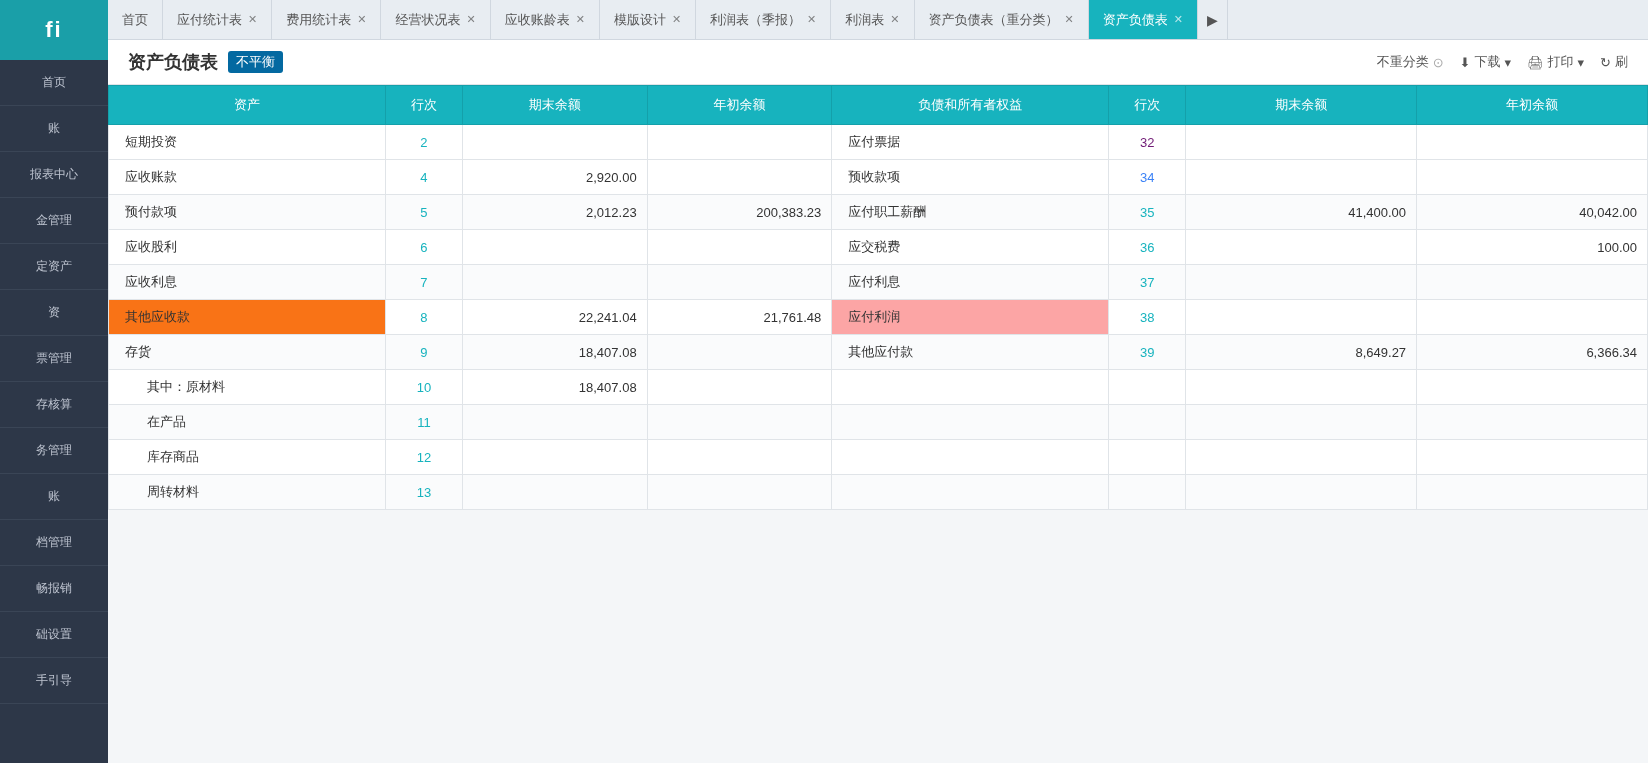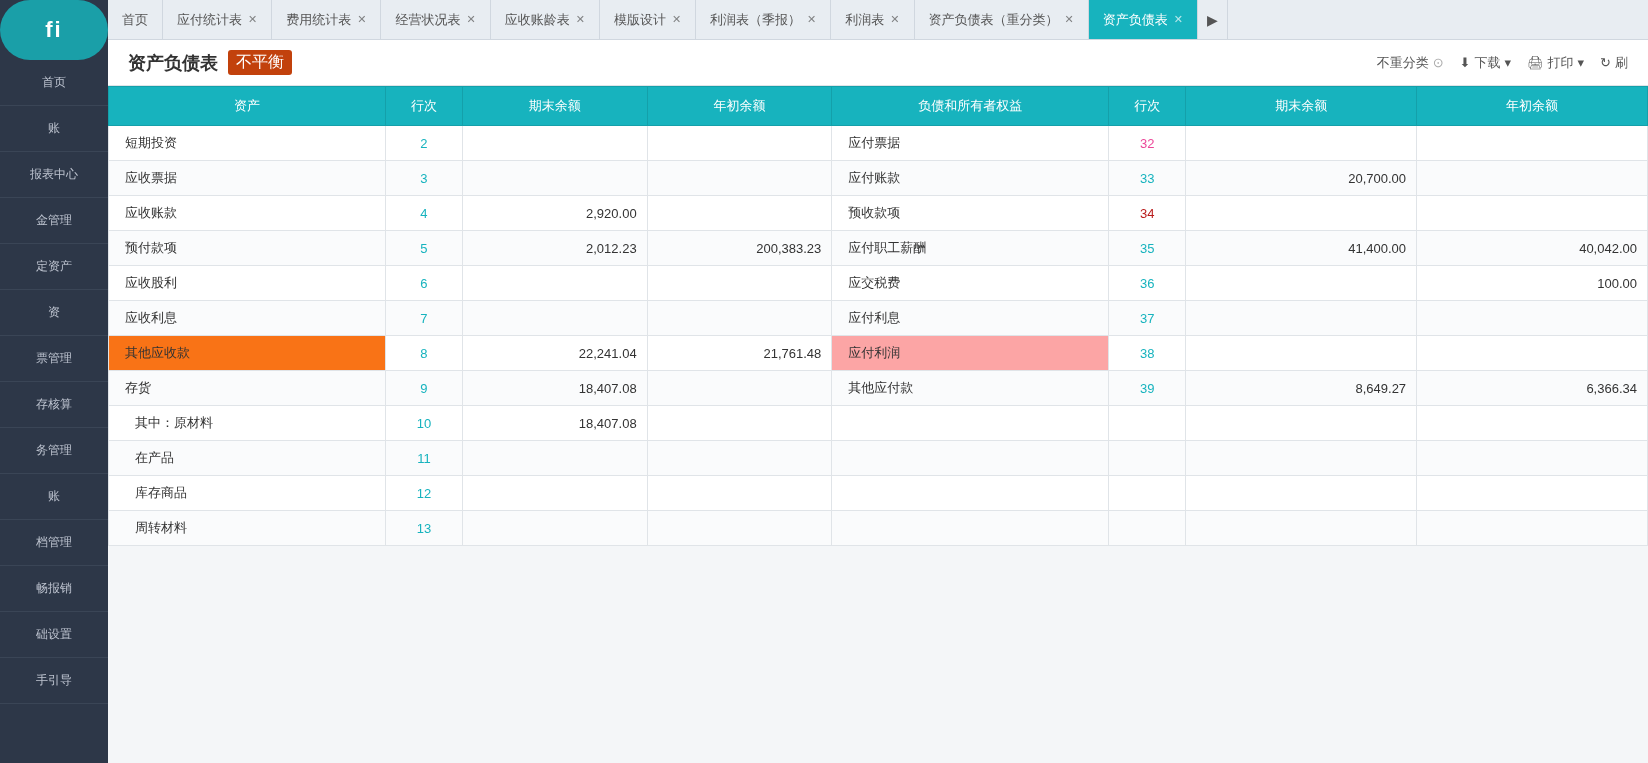--- a/index.html
+++ b/index.html
@@ -19,21 +19,20 @@
     .sidebar-logo {
       background: #1a9fa8;
       color: white;
       font-size: 22px;
       font-weight: bold;
       height: 60px;
       display: flex;
       align-items: center;
       justify-content: center;
       letter-spacing: 2px;
-      border-radius: 30px;
     }
     .sidebar-item {
       padding: 14px 8px;
       text-align: center;
       font-size: 12px;
       color: #bdc3cf;
       cursor: pointer;
       border-bottom: 1px solid #3a4556;
     }
 
@@ -103,23 +102,23 @@
       display: flex;
       align-items: center;
       gap: 10px;
     }
     .page-title {
       font-size: 18px;
       font-weight: bold;
       color: #333;
     }
     .badge-unbalanced {
-      background: #c2410c;
+      background: #0369a1;
       color: white;
-      font-size: 16px;
+      font-size: 13px;
       padding: 2px 8px;
       border-radius: 3px;
     }
     .header-actions {
       display: flex;
       align-items: center;
       gap: 16px;
       font-size: 13px;
       color: #555;
     }
@@ -162,21 +161,21 @@
     }
     
     .row-category td {
       background: #f0faf0;
       color: #333;
     }
     
     .cell-number { text-align: center; color: #17b3be; }
     .cell-amount { text-align: right; }
     .cell-label { padding-left: 16px; }
-    .cell-sublabel { padding-left: 26px; }
+    .cell-sublabel { padding-left: 38px; }
 
     
     tbody tr:nth-child(even) td { background: #fafbfc; }
     tbody tr:nth-child(odd) td { background: white; }
     .row-category td { background: #f0faf0 !important; }
   </style>
 </head>
 <body>
 
 <div class="sidebar">
@@ -281,41 +280,31 @@
           <th style="width:15%;">年初余额</th>
         </tr>
       </thead>
       <tbody id="table-body">
           <tr>
       <td class="cell-label" style="background:#ffffff;">短期投资</td>
       <td class="cell-number" style="background:#ffffff; color:#17b3be;">2</td>
       <td class="cell-amount" style="background:#ffffff;"></td>
       <td class="cell-amount" style="background:#ffffff;"></td>
       <td class="cell-label" style="background:#ffffff;">应付票据</td>
-      <td class="cell-number" style="background:#ffffff; color:#ec4899;">32</td>
-      <td class="cell-amount" style="background:#ffffff;"></td>
-      <td class="cell-amount" style="background:#ffffff;"></td>
-    </tr>
-          <tr>
-      <td class="cell-label" style="background:#fafbfc;">应收票据</td>
-      <td class="cell-number" style="background:#fafbfc; color:#17b3be;">3</td>
-      <td class="cell-amount" style="background:#fafbfc;"></td>
-      <td class="cell-amount" style="background:#fafbfc;"></td>
-      <td class="cell-label" style="background:#fafbfc;">应付账款</td>
-      <td class="cell-number" style="background:#fafbfc; color:#17b3be;">33</td>
-      <td class="cell-amount" style="background:#fafbfc;">20,700.00</td>
-      <td class="cell-amount" style="background:#fafbfc;"></td>
+      <td class="cell-number" style="background:#ffffff; color:#701a75;">32</td>
+      <td class="cell-amount" style="background:#ffffff;"></td>
+      <td class="cell-amount" style="background:#ffffff;"></td>
     </tr>
           <tr>
       <td class="cell-label" style="background:#ffffff;">应收账款</td>
       <td class="cell-number" style="background:#ffffff; color:#17b3be;">4</td>
       <td class="cell-amount" style="background:#ffffff;">2,920.00</td>
       <td class="cell-amount" style="background:#ffffff;"></td>
       <td class="cell-label" style="background:#ffffff;">预收款项</td>
-      <td class="cell-number" style="background:#ffffff; color:#b91c1c;">34</td>
+      <td class="cell-number" style="background:#ffffff; color:#3b82f6;">34</td>
       <td class="cell-amount" style="background:#ffffff;"></td>
       <td class="cell-amount" style="background:#ffffff;"></td>
     </tr>
           <tr>
       <td class="cell-label" style="background:#fafbfc;">预付款项</td>
       <td class="cell-number" style="background:#fafbfc; color:#17b3be;">5</td>
       <td class="cell-amount" style="background:#fafbfc;">2,012.23</td>
       <td class="cell-amount" style="background:#fafbfc;">200,383.23</td>
       <td class="cell-label" style="background:#fafbfc;">应付职工薪酬</td>
       <td class="cell-number" style="background:#fafbfc; color:#17b3be;">35</td>

